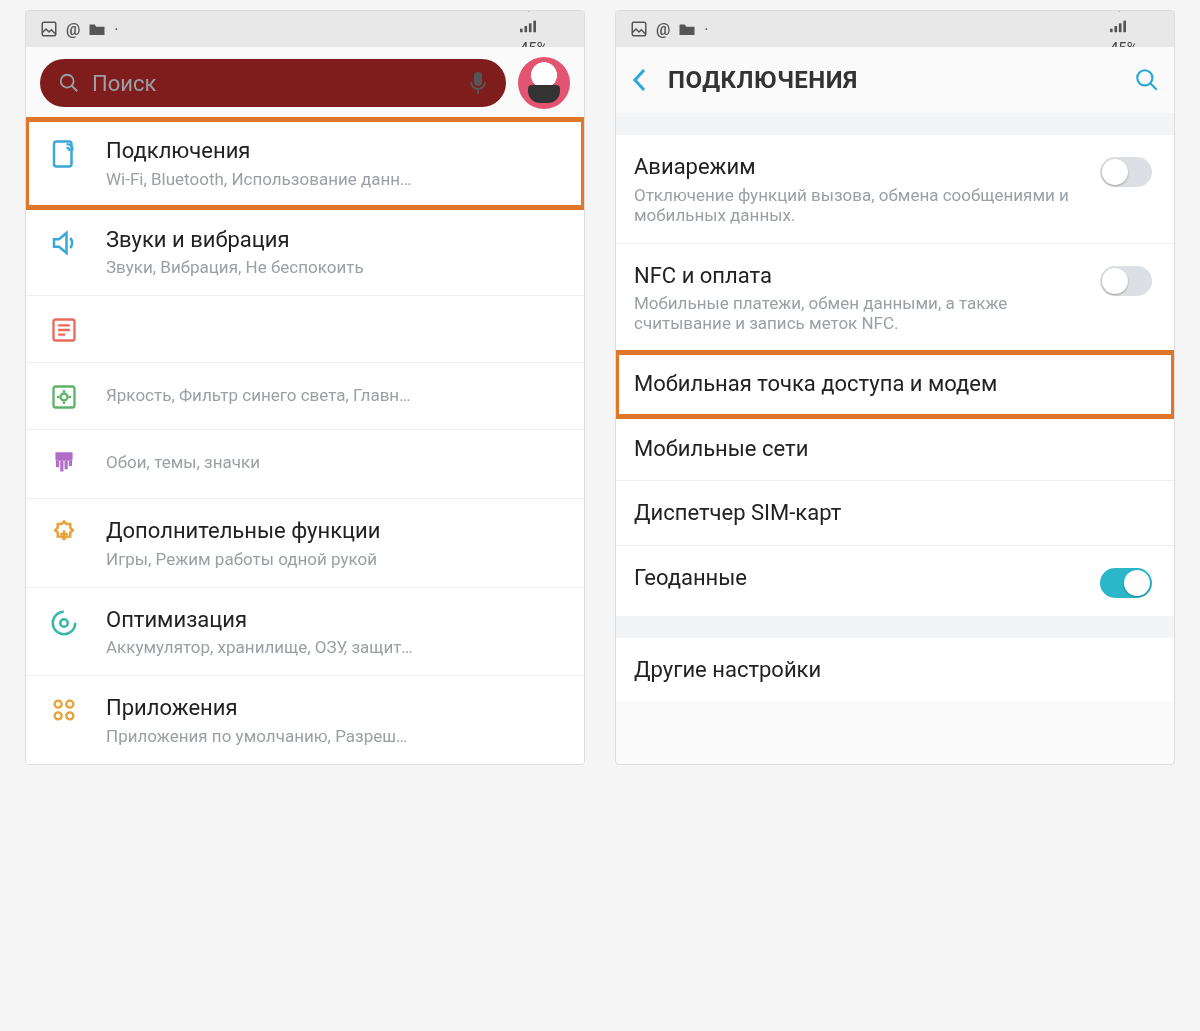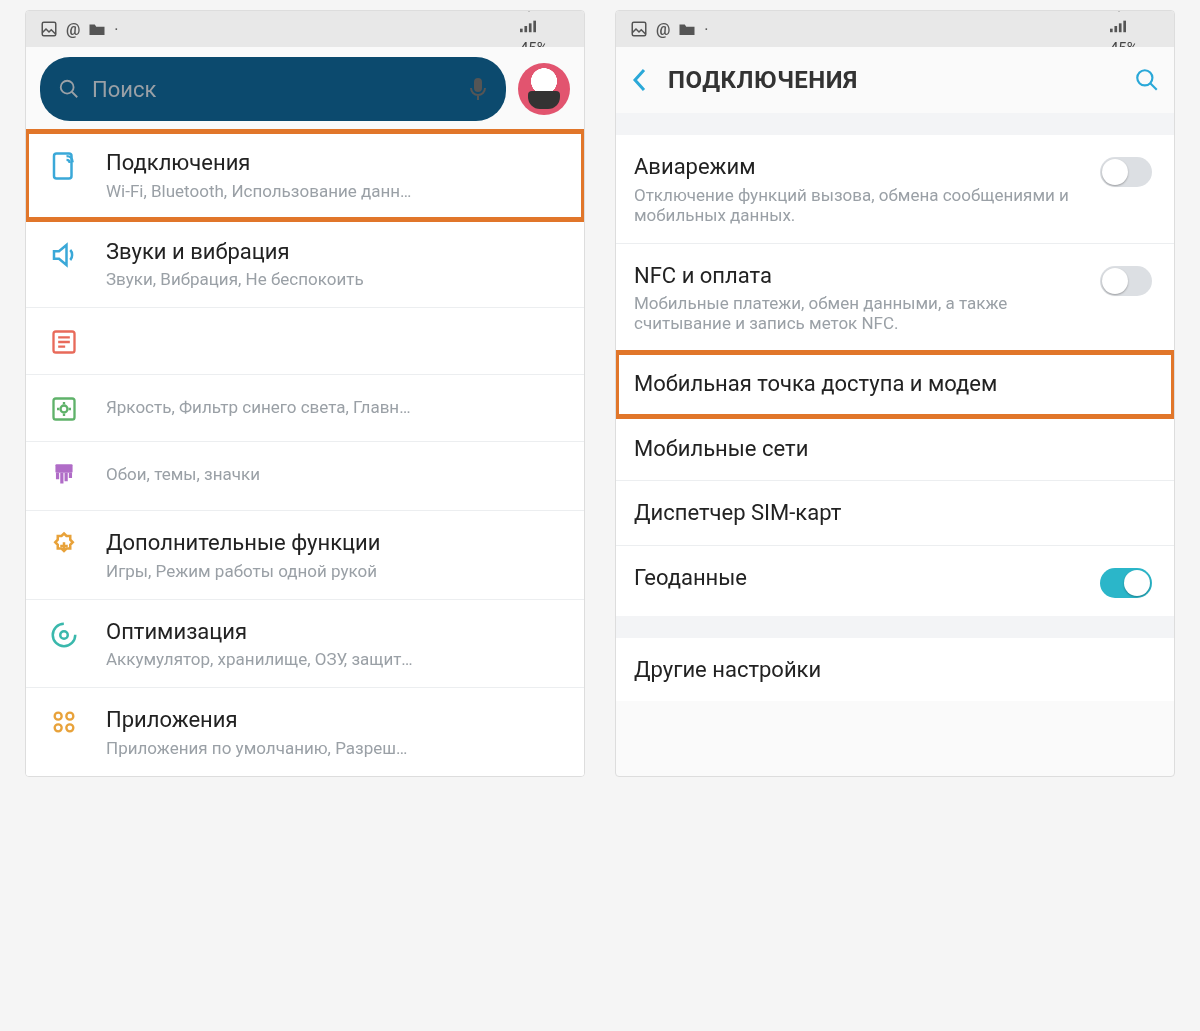--- a/index.html
+++ b/index.html
@@ -37,23 +37,23 @@
   
   .search-header {
     padding: 10px 14px;
     background: #fafafa;
     display:flex;
     align-items:center;
     gap:12px;
   }
   .search-pill {
     flex:1;
-    background:#0c4a6e;
+    background:#7f1d1d;
     border-radius: 30px;
-    height:64px;
+    height:48px;
     display:flex;
     align-items:center;
     padding:0 18px;
     color:#9aa0a6;
     font-size:22px;
     gap:12px;
   }
   .search-pill .mic { margin-left:auto; color:#666; }
   .avatar {
     width:52px; height:52px; border-radius:50%;

